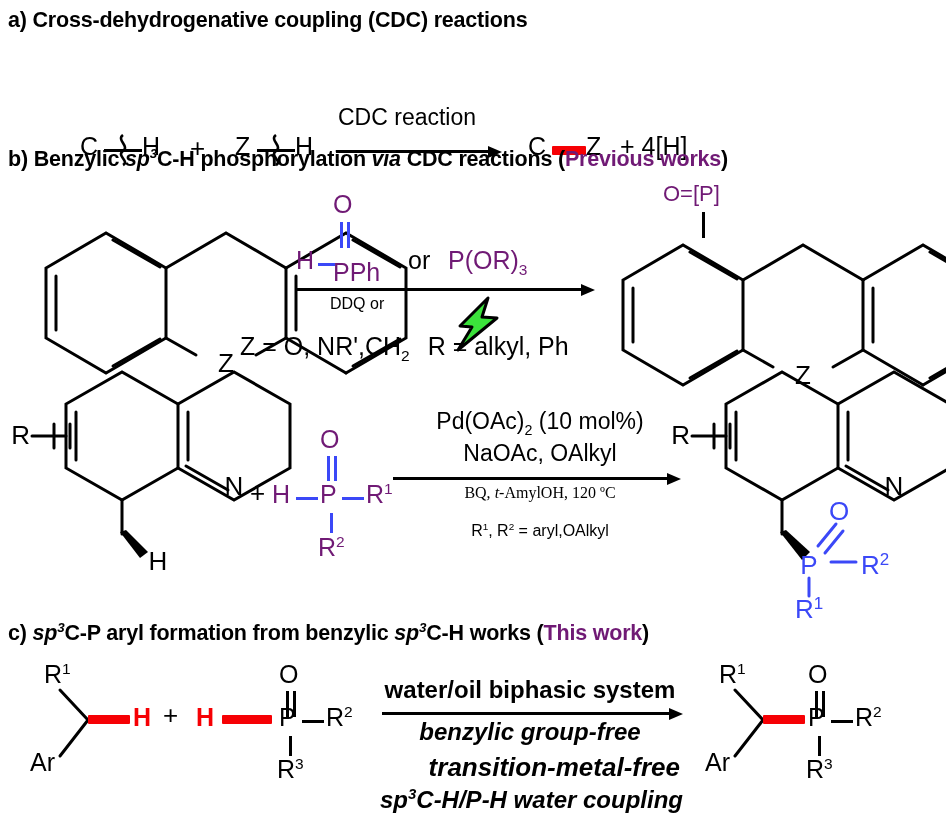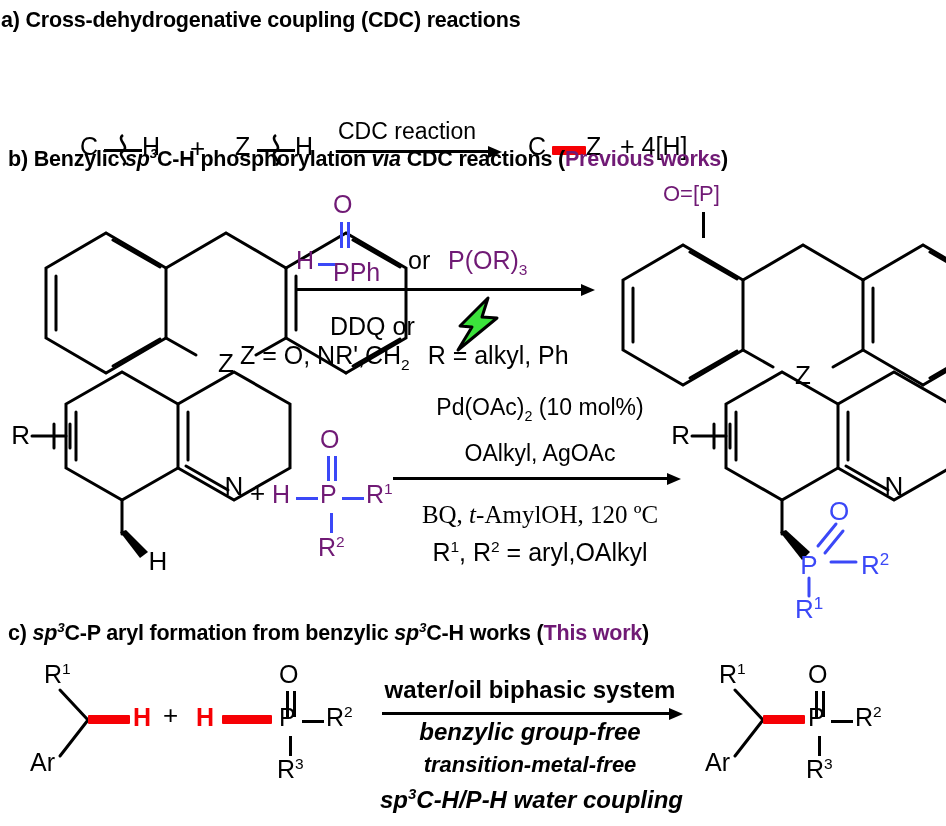--- a/index.html
+++ b/index.html
@@ -32,29 +32,29 @@
 
   
   .arrow-line { position:absolute; background:#000; height:2.5px; }
   .arrow-head {
     position:absolute; width:0; height:0;
     border-top:6px solid transparent; border-bottom:6px solid transparent;
     border-left:14px solid #000;
   }
   .cond { position:absolute; text-align:center; white-space:nowrap; }
   .cond-top  { font-size:23px; }
-  .cond-bot  { font-size:25px;margin-top:17px; }
+  .cond-bot  { font-size:16px; }
 
   svg { display:block; overflow:visible; }
   .plus { font-size:26px; }
 </style>
 </head>
 <body>
 
-<div class="abs hdr" style="left:1px; top:8px;">
+<div class="abs hdr" style="left:8px; top:8px;">
   <span>a)</span>
   <span>Cross-dehydrogenative coupling (CDC) reactions</span>
 </div>
 
 <div class="abs" style="left:0; top:60px; width:946px; height:60px;">
 
   <span class="abs chem" style="left:80px; top:72px;">C</span>
   <div class="bond-h" style="left:104px; top:89px; width:38px;"></div>
   <svg class="abs" width="16" height="34" style="left:115px; top:73px;">
     <path d="M8 2 C 1 7, 15 13, 8 18 C 1 23, 15 28, 8 32" stroke="#000" stroke-width="2.6" fill="none"></path>
@@ -63,21 +63,21 @@
 
   <span class="abs plus" style="left:190px; top:73px;">+</span>
 
   <span class="abs chem" style="left:235px; top:72px;">Z</span>
   <div class="bond-h" style="left:257px; top:89px; width:38px;"></div>
   <svg class="abs" width="16" height="34" style="left:268px; top:73px;">
     <path d="M8 2 C 1 7, 15 13, 8 18 C 1 23, 15 28, 8 32" stroke="#000" stroke-width="2.6" fill="none"></path>
   </svg>
   <span class="abs chem" style="left:295px; top:72px;">H</span>
 
-  <span class="abs cond-top" style="left:338px; top:58px;">CDC reaction</span>
+  <span class="abs cond-top" style="left:338px; top:44px;">CDC reaction</span>
   <div class="arrow-line" style="left:336px; top:90px; width:155px;"></div>
   <div class="arrow-head" style="left:488px; top:85.5px;"></div>
 
   <span class="abs chem" style="left:528px; top:72px;">C</span>
   <div class="redbond" style="left:552px; top:86px; width:34px;"></div>
   <span class="abs chem" style="left:586px; top:72px;">Z</span>
   <span class="abs chem" style="left:620px; top:72px;">+ 4[H]</span>
 </div>
 
 <div class="abs hdr" style="left:8px; top:146px;">
@@ -137,21 +137,21 @@
     <path d="M256 118 L226 135"></path>
     <path d="M256 48 L256 118 L316 153"></path>
     <path d="M256 48 L316 13 L376 48 L376 118 L316 153"></path>
     <path d="M266 56 L266 110"></path>
     <path d="M323 20 L370 47"></path>
     <path d="M323 146 L370 119"></path>
   </g>
   <text x="196" y="152" font-family="Liberation Sans, sans-serif" font-size="26" text-anchor="middle" fill="#000">Z</text>
 </svg>
 
-<div class="abs chem" style="left:240px; top:341px;">
+<div class="abs chem" style="left:240px; top:332px;">
   <span>Z = O, NR',CH</span><sub>2</sub><span style="display:inline-block; width:18px;"></span><span>R = alkyl,  Ph</span>
 </div>
 
 <svg class="abs" width="250" height="190" style="left:18px; top:390px;">
   <g stroke="#000" stroke-width="3" fill="none" stroke-linecap="round">
 
     <path d="M48 14 L48 78 L104 110 L160 78 L160 14 L104 -18 Z"></path>
     <path d="M58 22 L58 70"></path>
 
     <path d="M160 14 L216 -18 L272 14 L272 78 L216 110 L160 78"></path>
@@ -178,24 +178,24 @@
   <div class="bond-v blue-b" style="left:62px; top:31px; height:25px;"></div>
   <span class="abs chem blue" style="left:0px; top:55px;">H</span>
   <div class="bond-h blue-b" style="left:24px; top:72px; width:22px;"></div>
   <span class="abs chem blue" style="left:48px; top:55px;">P</span>
   <div class="bond-h blue-b" style="left:70px; top:72px; width:22px;"></div>
   <span class="abs chem blue" style="left:94px; top:55px;"><span>R</span><sup>1</sup></span>
   <div class="bond-v blue-b" style="left:58px; top:88px; height:20px;"></div>
   <span class="abs chem blue" style="left:46px; top:108px;"><span>R</span><sup>2</sup></span>
 </div>
 
-<div class="abs cond cond-top" style="left:395px; top:394px; width:290px;">
+<div class="abs cond cond-top" style="left:395px; top:408px; width:290px;">
   <span>Pd(OAc)</span><sub>2</sub><span> (10 mol%)</span>
 </div>
-<div class="abs cond cond-top" style="left:395px; top:440px; width:290px;">OAlkyl, AgOAc</div>
+<div class="abs cond cond-top" style="left:395px; top:440px; width:290px;">NaOAc, OAlkyl</div>
 <div class="arrow-line" style="left:393px; top:477px; width:277px;"></div>
 <div class="arrow-head" style="left:667px; top:472.5px;"></div>
 <div class="abs cond cond-bot" style="left:395px; top:484px; width:290px;font-family:Liberation Serif, serif;">
   <span>BQ, </span><span class="it">t</span><span>-AmylOH, 120 ºC</span>
 </div>
 <div class="abs cond cond-bot" style="left:395px; top:521px; width:290px;">
   <span>R</span><sup>1</sup><span>, R</span><sup>2</sup><span> = aryl,OAlkyl</span>
 </div>
 
 <svg class="abs" width="270" height="225" style="left:678px; top:390px;">
@@ -255,21 +255,21 @@
   <div class="bond-h" style="left:106px; top:60px; width:22px;"></div>
   <span class="abs chem" style="left:130px; top:43px;"><span>R</span><sup>2</sup></span>
   <div class="bond-v" style="left:93px; top:76px; height:20px;"></div>
   <span class="abs chem" style="left:81px; top:95px;"><span>R</span><sup>3</sup></span>
 </div>
 
 <div class="abs cond bd" style="left:380px; top:676px; width:300px; font-size:24px;">water/oil biphasic system</div>
 <div class="arrow-line" style="left:382px; top:712px; width:290px;"></div>
 <div class="arrow-head" style="left:669px; top:707.5px;"></div>
 <div class="abs cond bd it" style="left:380px; top:718px; width:300px; font-size:24px;">benzylic group-free</div>
-<div class="abs cond bd it" style="left:380px; top:752px; width:300px; font-size:22px;">transition-metal-free</div>
+<div class="abs cond bd it" style="left:380px; top:752px; width:300px; font-size:26px;text-align:right;">transition-metal-free</div>
 <div class="abs cond bd it" style="left:380px; top:786px; width:300px; font-size:24px;">
   <span>sp</span><sup>3</sup><span>C-H/P-H water coupling</span>
 </div>
 
 <div class="abs" style="left:705px; top:660px;">
   <span class="abs chem" style="left:14px; top:0px;"><span>R</span><sup>1</sup></span>
   <svg class="abs" width="120" height="110" style="left:0px; top:22px;">
     <g stroke="#000" stroke-width="3" fill="none" stroke-linecap="round">
       <path d="M30 8 L58 38"></path>
       <path d="M58 38 L30 74"></path>

